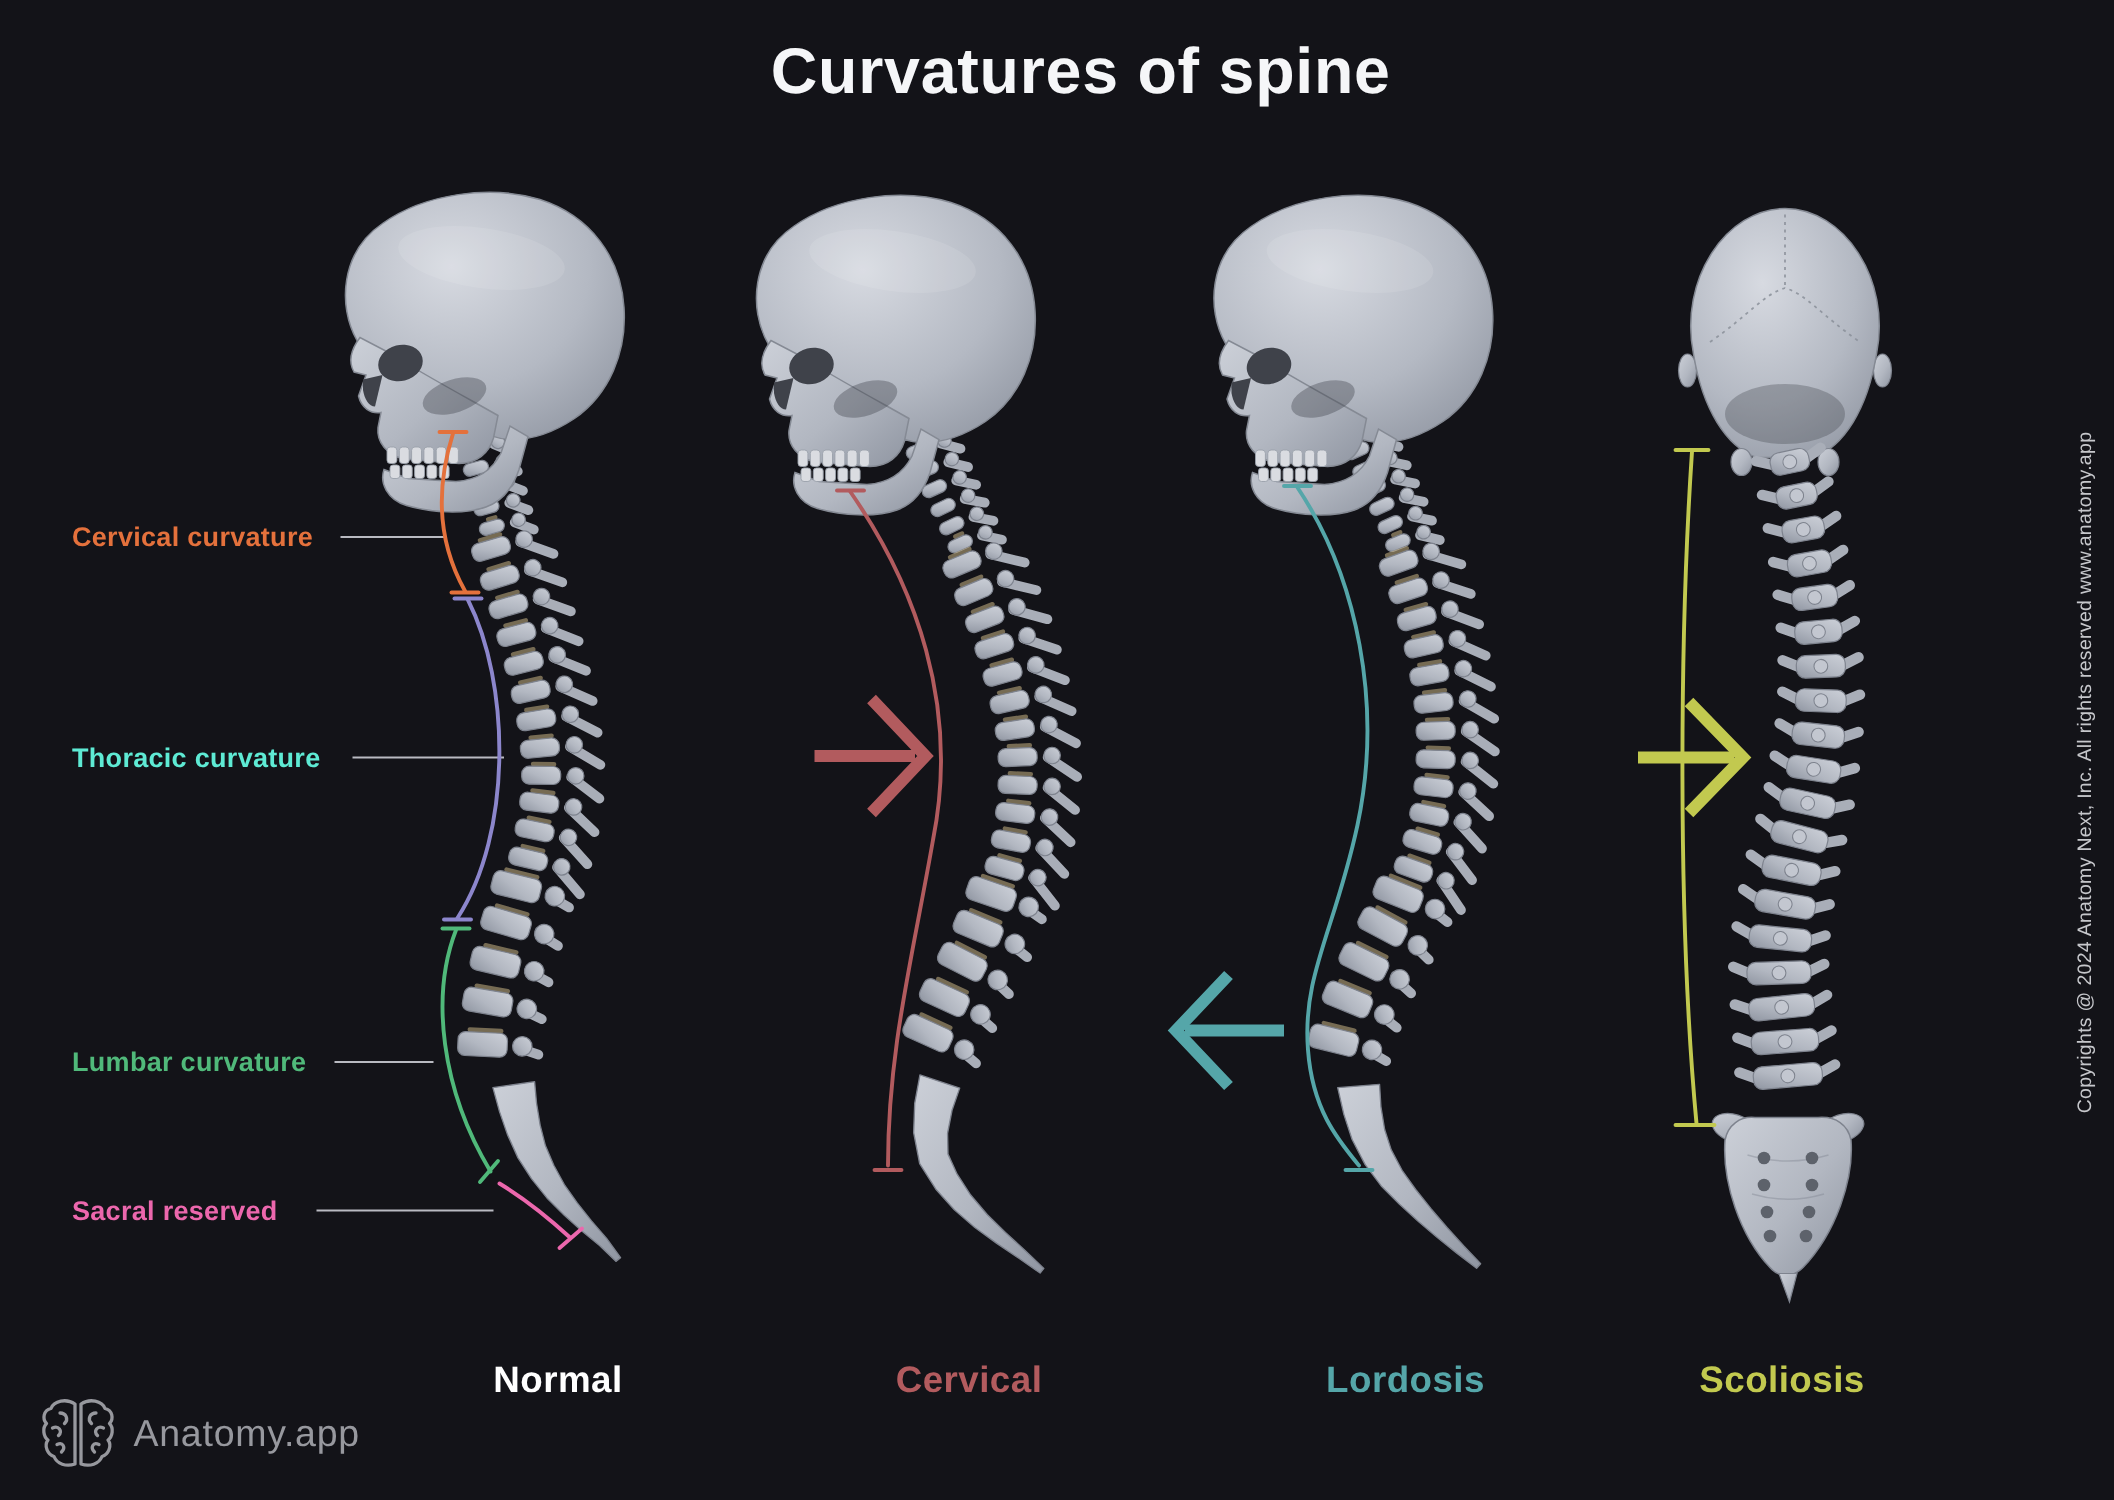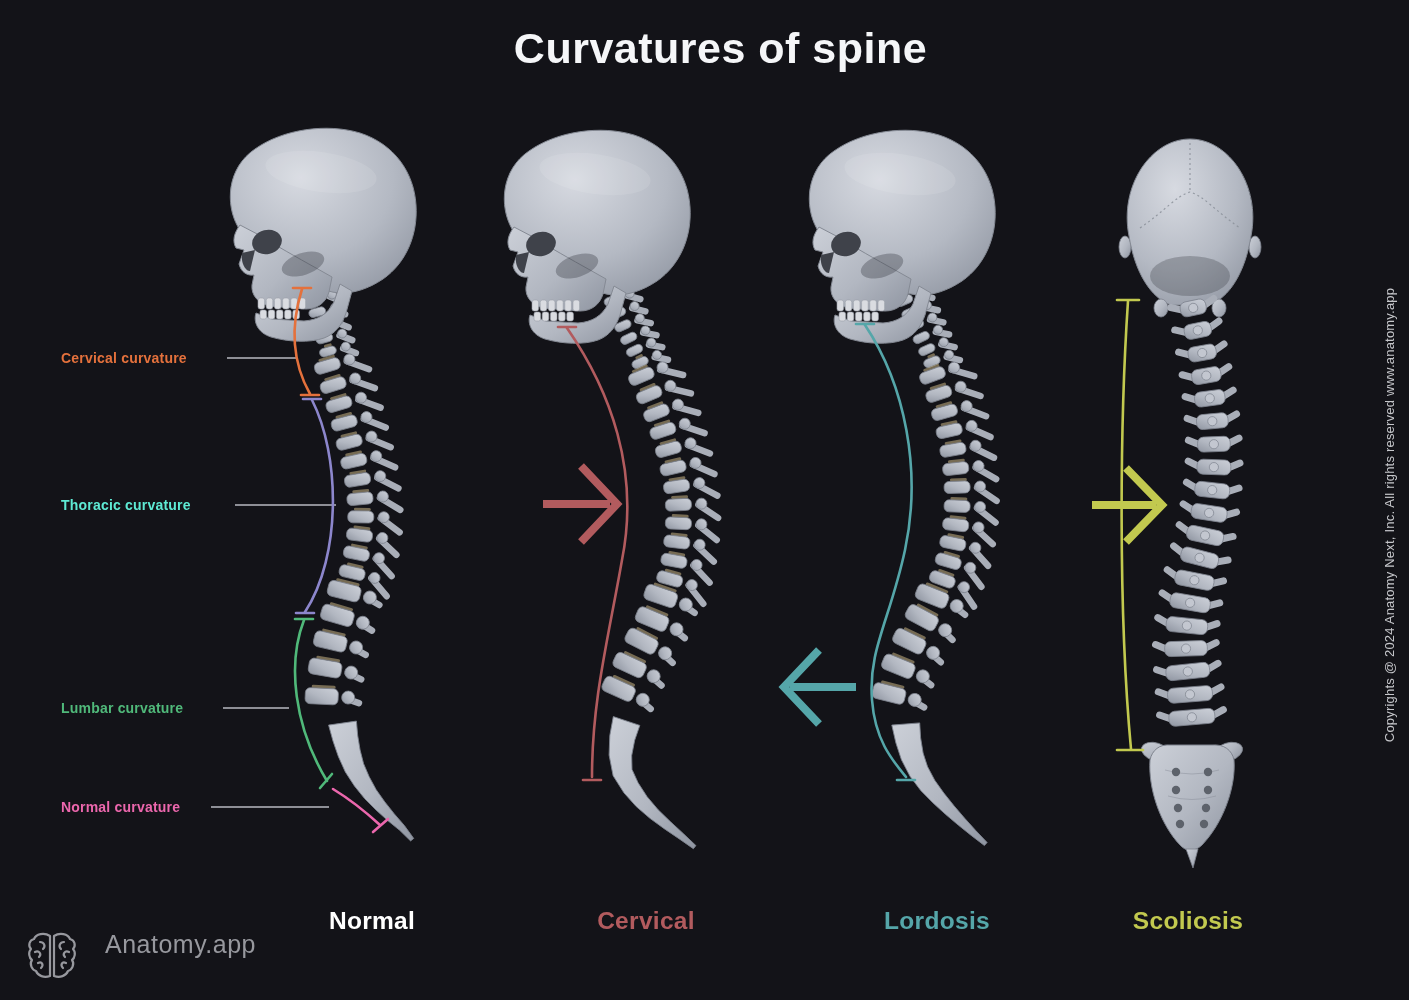--- a/index.html
+++ b/index.html
@@ -1,30 +1,30 @@
 <!DOCTYPE html>
 <html><head>
 <meta charset="utf-8">
 <style>
   html,body{margin:0;padding:0;background:#131318;}
   .poster{position:relative;width:1409px;height:1000px;overflow:hidden;
           background:#131318;font-family:"Liberation Sans",sans-serif;}
   svg.art{position:absolute;left:0;top:0;width:1409px;height:1000px;}
   .title{position:absolute;top:24px;left:16px;width:100%;margin:0;text-align:center;
          font-size:43px;font-weight:800;letter-spacing:.5px;color:#f5f6f8;}
-  .anno{position:absolute;left:61px;height:28px;line-height:28px;
-        font-size:14px;font-weight:600;letter-spacing:.2px;white-space:nowrap;}
+  .anno{position:absolute;left:48px;height:28px;line-height:28px;
+        font-size:18px;font-weight:600;letter-spacing:.2px;white-space:nowrap;}
   .anno.a0{top:344px}.anno.a1{top:491px}.anno.a2{top:694px}.anno.a3{top:793px}
   .caption{position:absolute;top:879px;width:220px;text-align:center;
            font-size:24.5px;font-weight:700;letter-spacing:.3px;margin-top:28px;}
   .caption.c0{left:262px}.caption.c1{left:536px}.caption.c2{left:827px}.caption.c3{left:1078px}
   .copyright{position:absolute;left:1102px;top:505px;width:580px;height:20px;
              text-align:center;font-size:13px;color:#c6c7cb;letter-spacing:.2px;
              transform:rotate(-90deg);white-space:nowrap;}
-  .footer{position:absolute;left:26px;top:930px;display:flex;align-items:flex-start;gap:27px;}
+  .footer{position:absolute;left:26px;top:930px;display:flex;align-items:center;gap:11px;}
   .brand{font-size:25px;color:#97989e;letter-spacing:.5px;}
 </style>
 </head>
 <body>
 
 <div class="poster" style="background: rgb(19, 19, 24);">
   <svg class="art" id="art" viewBox="0 0 1409 1000">
       <defs>
         <linearGradient id="boneG" x1="0" y1="0" x2="1" y2="1">
           <stop offset="0%" stop-color="#ccd0d8"></stop>
@@ -694,21 +694,21 @@
           <polyline points="1126,468 1162,505 1126,542" stroke-linejoin="miter"></polyline>
         </g>
       </g>
     </svg>
 
   <h1 class="title">Curvatures of spine</h1>
 
   <div class="anno a0" style="color: rgb(228, 113, 60);">Cervical curvature</div>
   <div class="anno a1" style="color: #5eead4;">Thoracic curvature</div>
   <div class="anno a2" style="color: rgb(80, 185, 122);">Lumbar curvature</div>
-  <div class="anno a3" style="color: rgb(236, 103, 173);">Normal curvature</div>
+  <div class="anno a3" style="color: rgb(236, 103, 173);">Sacral reserved</div>
 
   <div class="caption c0" style="color: rgb(255, 255, 255);">Normal</div>
   <div class="caption c1" style="color: rgb(178, 91, 94);">Cervical</div>
   <div class="caption c2" style="color: rgb(85, 166, 169);">Lordosis</div>
   <div class="caption c3" style="color: rgb(194, 201, 79);">Scoliosis</div>
 
   <div class="copyright">Copyrights @ 2024 Anatomy Next, Inc. All rights reserved www.anatomy.app</div>
 
   <div class="footer">
     <svg width="52" height="52" viewBox="0 0 52 52">

